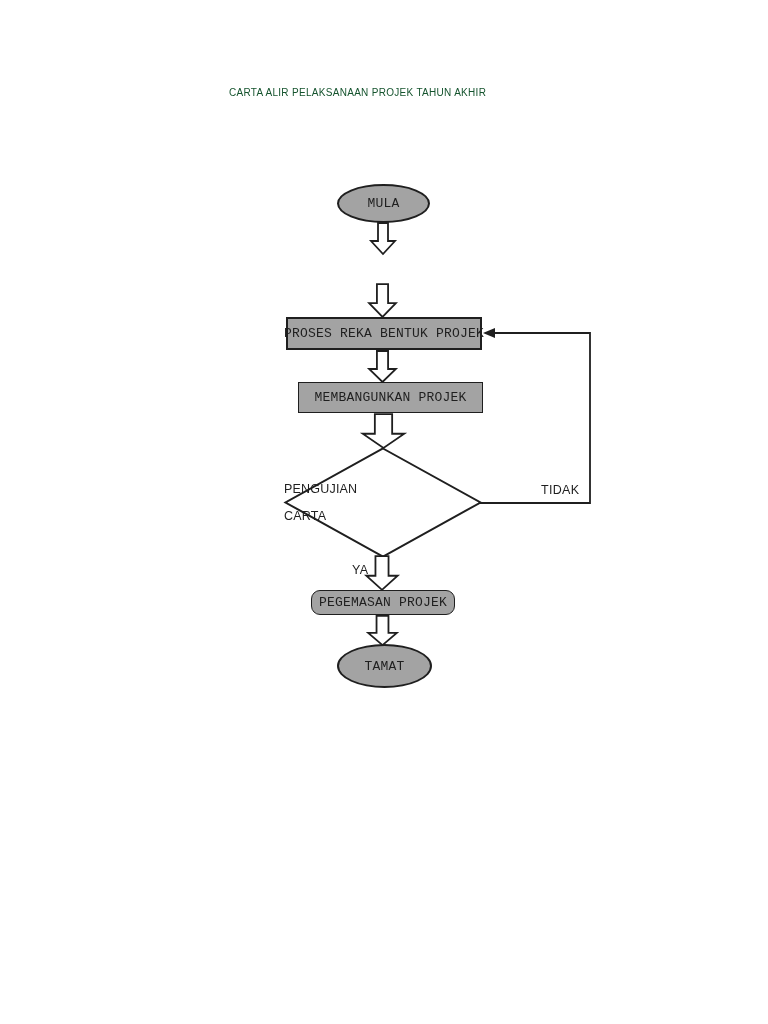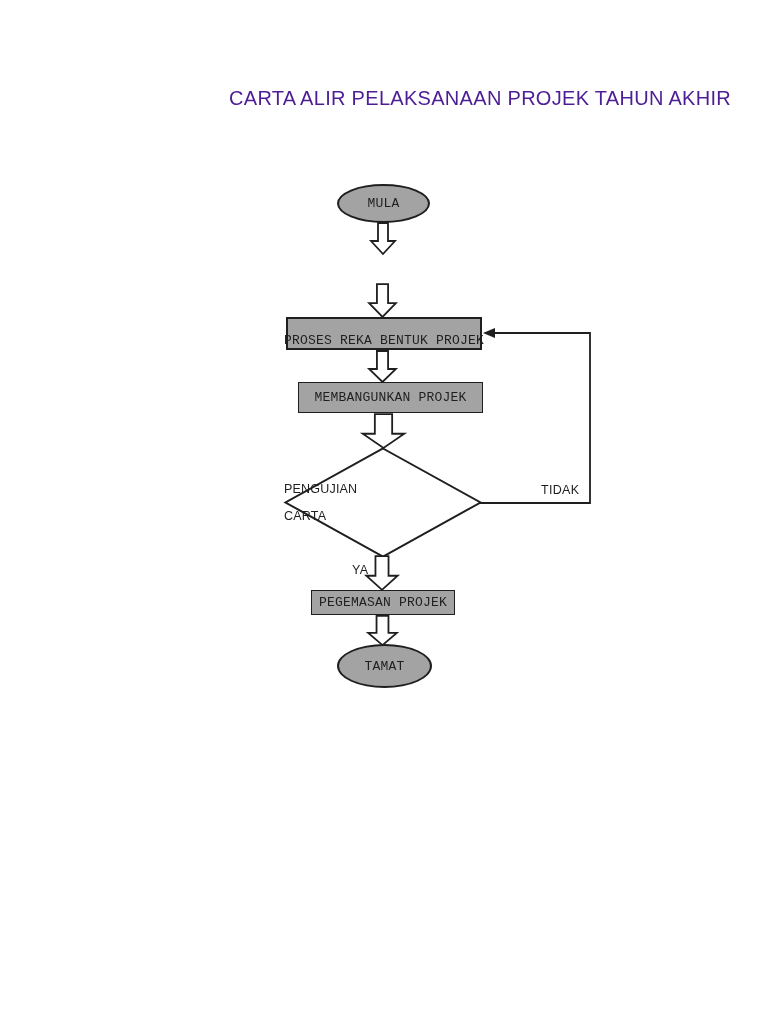--- a/index.html
+++ b/index.html
@@ -10,24 +10,24 @@
     height: 1024px;
     background: #ffffff;
     font-family: "Liberation Sans", sans-serif;
     color: #1f1f1f;
     overflow: hidden;
   }
   .title {
     position: absolute;
     left: 229px;
     top: 87px;
-    font-size: 20px;
+    font-size: 10px;
     letter-spacing: 0.3px;
     white-space: nowrap;
-    color: #4c1d95;
+    color: #14532d;
   }
   .node {
     position: absolute;
     display: flex;
     align-items: center;
     justify-content: center;
     background: #a3a3a3;
     font-size: 13px;
     letter-spacing: 0.2px;
     text-align: center;
@@ -78,21 +78,21 @@
 
   <svg class="abs" style="left:370px; top:222px;" width="26" height="33" viewBox="0 0 26 33" preserveAspectRatio="none">
     <polygon points="8,1 18,1 18,19 25,19 13,32 1,19 8,19" fill="#ffffff" stroke="#1f1f1f" stroke-width="1.8" vector-effect="non-scaling-stroke"></polygon>
   </svg>
 
 
   <svg class="abs" style="left:368px; top:283px;" width="29" height="35" viewBox="0 0 26 33" preserveAspectRatio="none">
     <polygon points="8,1 18,1 18,19 25,19 13,32 1,19 8,19" fill="#ffffff" stroke="#1f1f1f" stroke-width="1.8" vector-effect="non-scaling-stroke"></polygon>
   </svg>
 
-  <div class="node rect-thick" style="left:286px; top:317px; width:196px; height:33px;align-items:flex-end;">
+  <div class="node rect-thick" style="left:286px; top:317px; width:196px; height:33px;">
     <span>PROSES REKA BENTUK PROJEK</span>
   </div>
 
   <svg class="abs" style="left:368px; top:350px;" width="29" height="33" viewBox="0 0 26 33" preserveAspectRatio="none">
     <polygon points="8,1 18,1 18,19 25,19 13,32 1,19 8,19" fill="#ffffff" stroke="#1f1f1f" stroke-width="1.8" vector-effect="non-scaling-stroke"></polygon>
   </svg>
 
   <div class="node rect" style="left:298px; top:382px; width:185px; height:31px;">
     <span>MEMBANGUNKAN PROJEK</span>
   </div>
@@ -114,21 +114,21 @@
     <polygon points="4,8 16,3 16,13" fill="#1f1f1f"></polygon>
   </svg>
   <div class="edge-label" style="left:541px; top:483px;">TIDAK</div>
 
   <div class="edge-label" style="left:352px; top:563px;">YA</div>
 
   <svg class="abs" style="left:365px; top:555px;" width="34" height="36" viewBox="0 0 26 33" preserveAspectRatio="none">
     <polygon points="8,1 18,1 18,19 25,19 13,32 1,19 8,19" fill="#ffffff" stroke="#1f1f1f" stroke-width="1.8" vector-effect="non-scaling-stroke"></polygon>
   </svg>
 
-  <div class="node rect" style="left:311px; top:590px; width:144px; height:25px;">
+  <div class="node rect" style="left:311px; top:590px; width:144px; height:25px;border-radius:9px;">
     <span>PEGEMASAN PROJEK</span>
   </div>
 
   <svg class="abs" style="left:367px; top:615px;" width="31" height="31" viewBox="0 0 26 33" preserveAspectRatio="none">
     <polygon points="8,1 18,1 18,19 25,19 13,32 1,19 8,19" fill="#ffffff" stroke="#1f1f1f" stroke-width="1.8" vector-effect="non-scaling-stroke"></polygon>
   </svg>
 
   <div class="node oval" style="left:337px; top:644px; width:95px; height:44px;">
     <span>TAMAT</span>
   </div>

